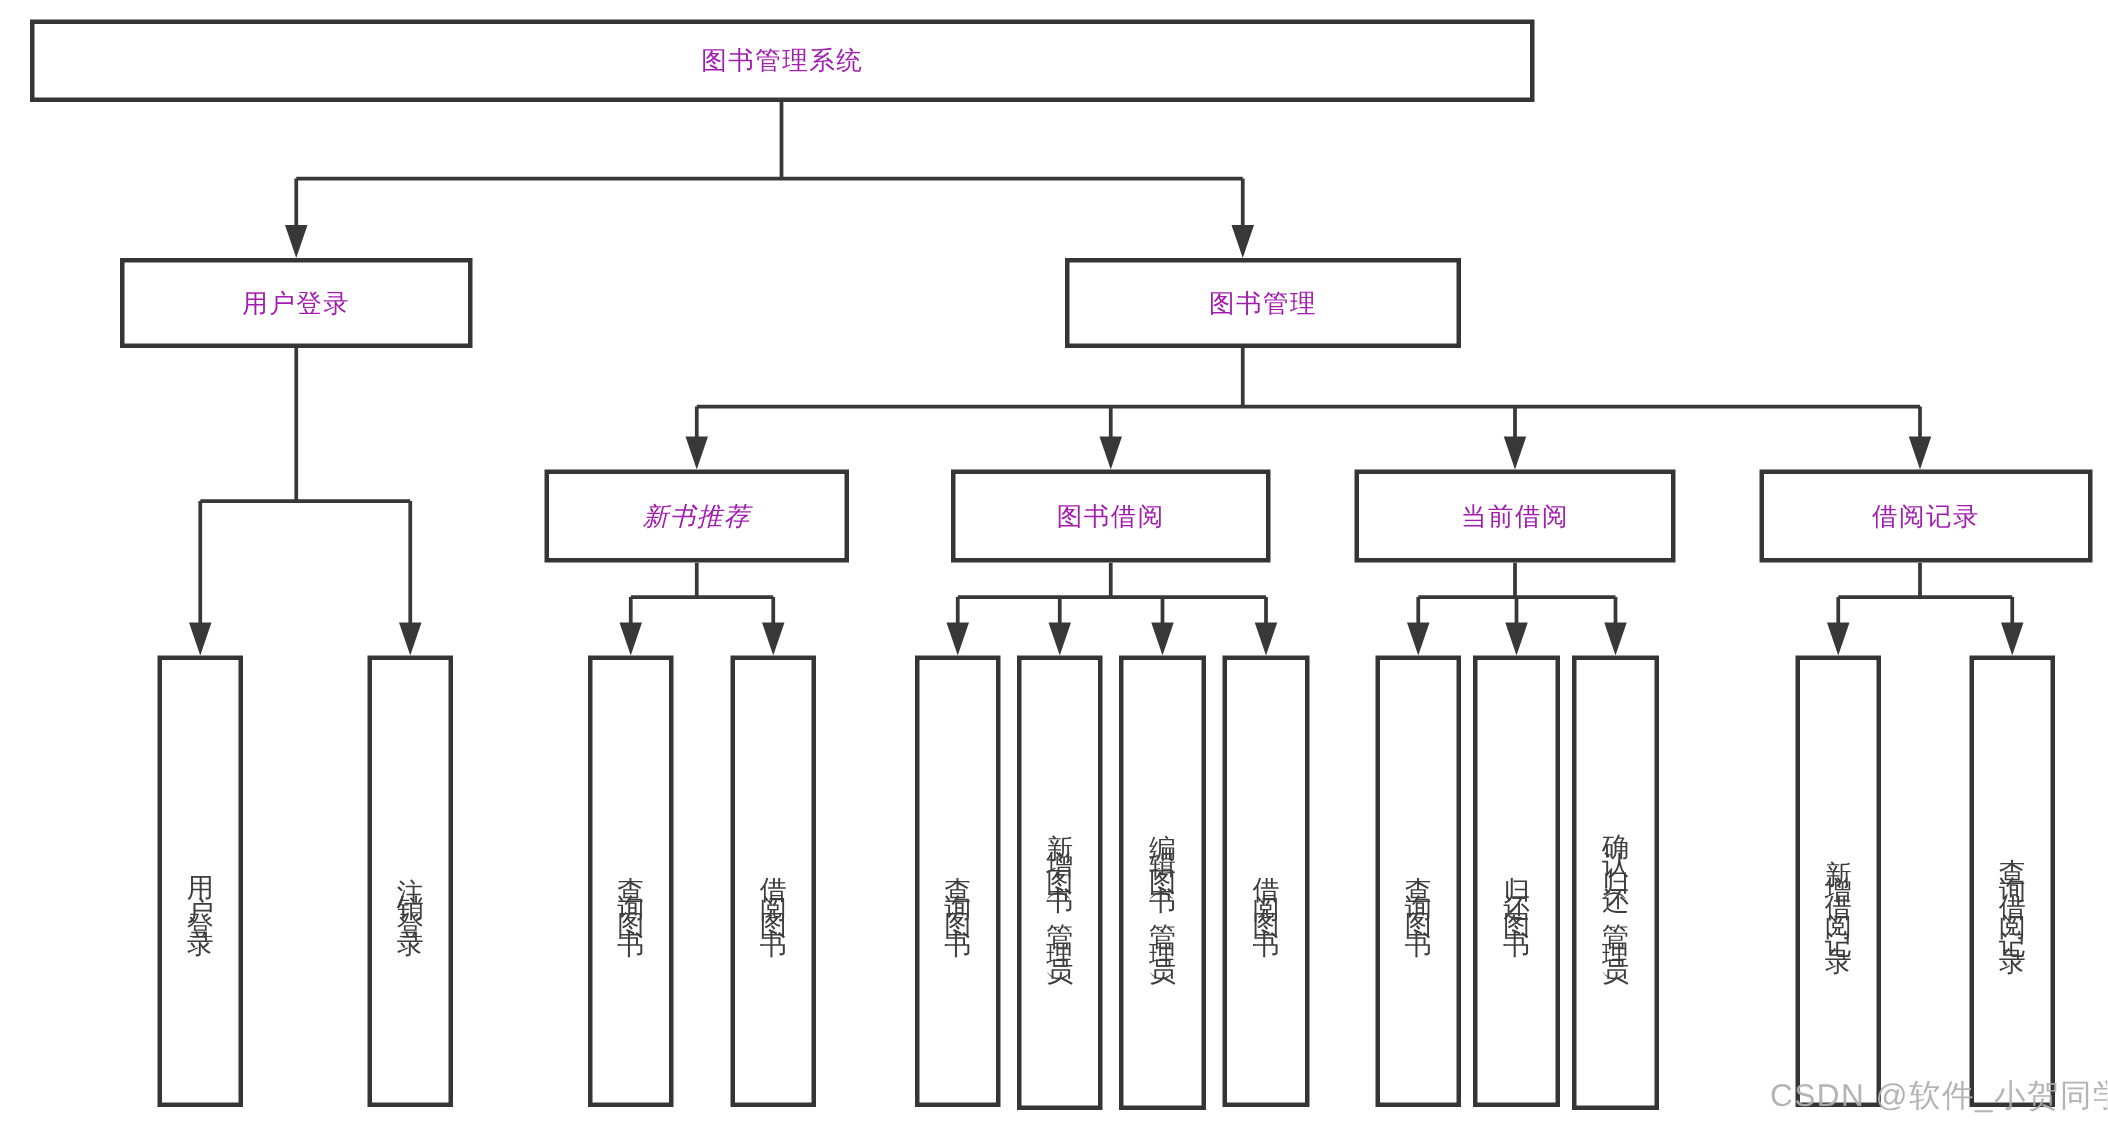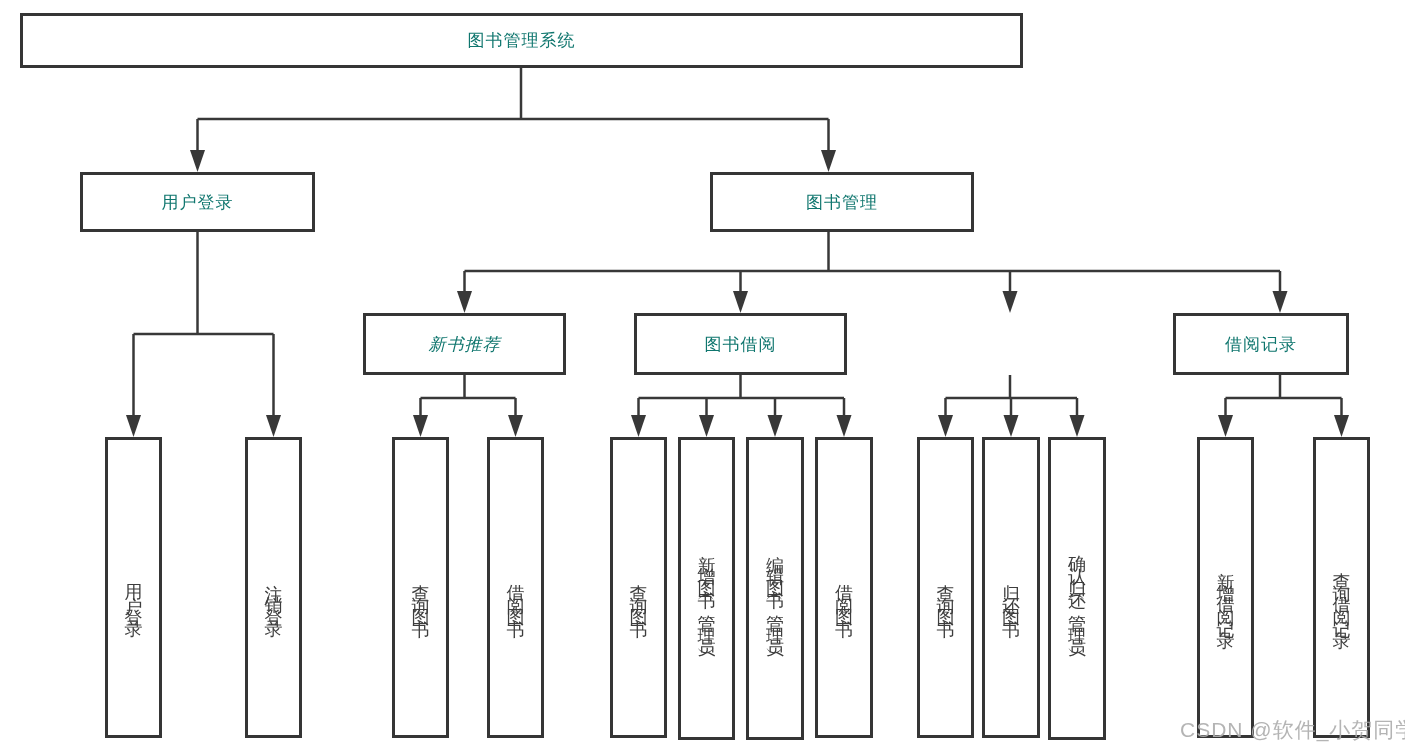--- a/index.html
+++ b/index.html
@@ -23,21 +23,21 @@
     border: 3px solid #353535;
     background: #ffffff;
     display: flex;
     align-items: center;
     justify-content: center;
     z-index: 2;
   }
   .hlabel {
     font-size: 17px;
     letter-spacing: 1px;
-    color: #0f766e;
+    color: #a21caf;
     white-space: nowrap;
   }
   .vlabel {
     writing-mode: vertical-rl;
     text-orientation: upright;
     font-size: 18px;
     letter-spacing: 12px;
     margin-top: 12px;
     color: #3d3d3d;
     line-height: 1;
@@ -144,21 +144,24 @@
   <div class="box" style="left:710px; top:172px; width:264px; height:60px;">
     <span class="hlabel">图书管理</span>
   </div>
 
   <div class="box" style="left:363px; top:313px; width:203px; height:62px;font-style:italic;">
     <span class="hlabel">新书推荐</span>
   </div>
   <div class="box" style="left:634px; top:313px; width:213px; height:62px;font-family:Liberation Serif, serif;">
     <span class="hlabel">图书借阅</span>
   </div>
-  <div class="box" style="left:1173px; top:313px; width:176px; height:62px;">
+  <div class="box" style="left:903px; top:313px; width:214px; height:62px;">
+    <span class="hlabel">当前借阅</span>
+  </div>
+  <div class="box" style="left:1173px; top:313px; width:222px; height:62px;">
     <span class="hlabel">借阅记录</span>
   </div>
 
   <div class="box" style="left:105px; top:437px; width:57px; height:301px;">
     <span class="vlabel">用户登录</span>
   </div>
   <div class="box" style="left:245px; top:437px; width:57px; height:301px;">
     <span class="vlabel">注销登录</span>
   </div>
 

